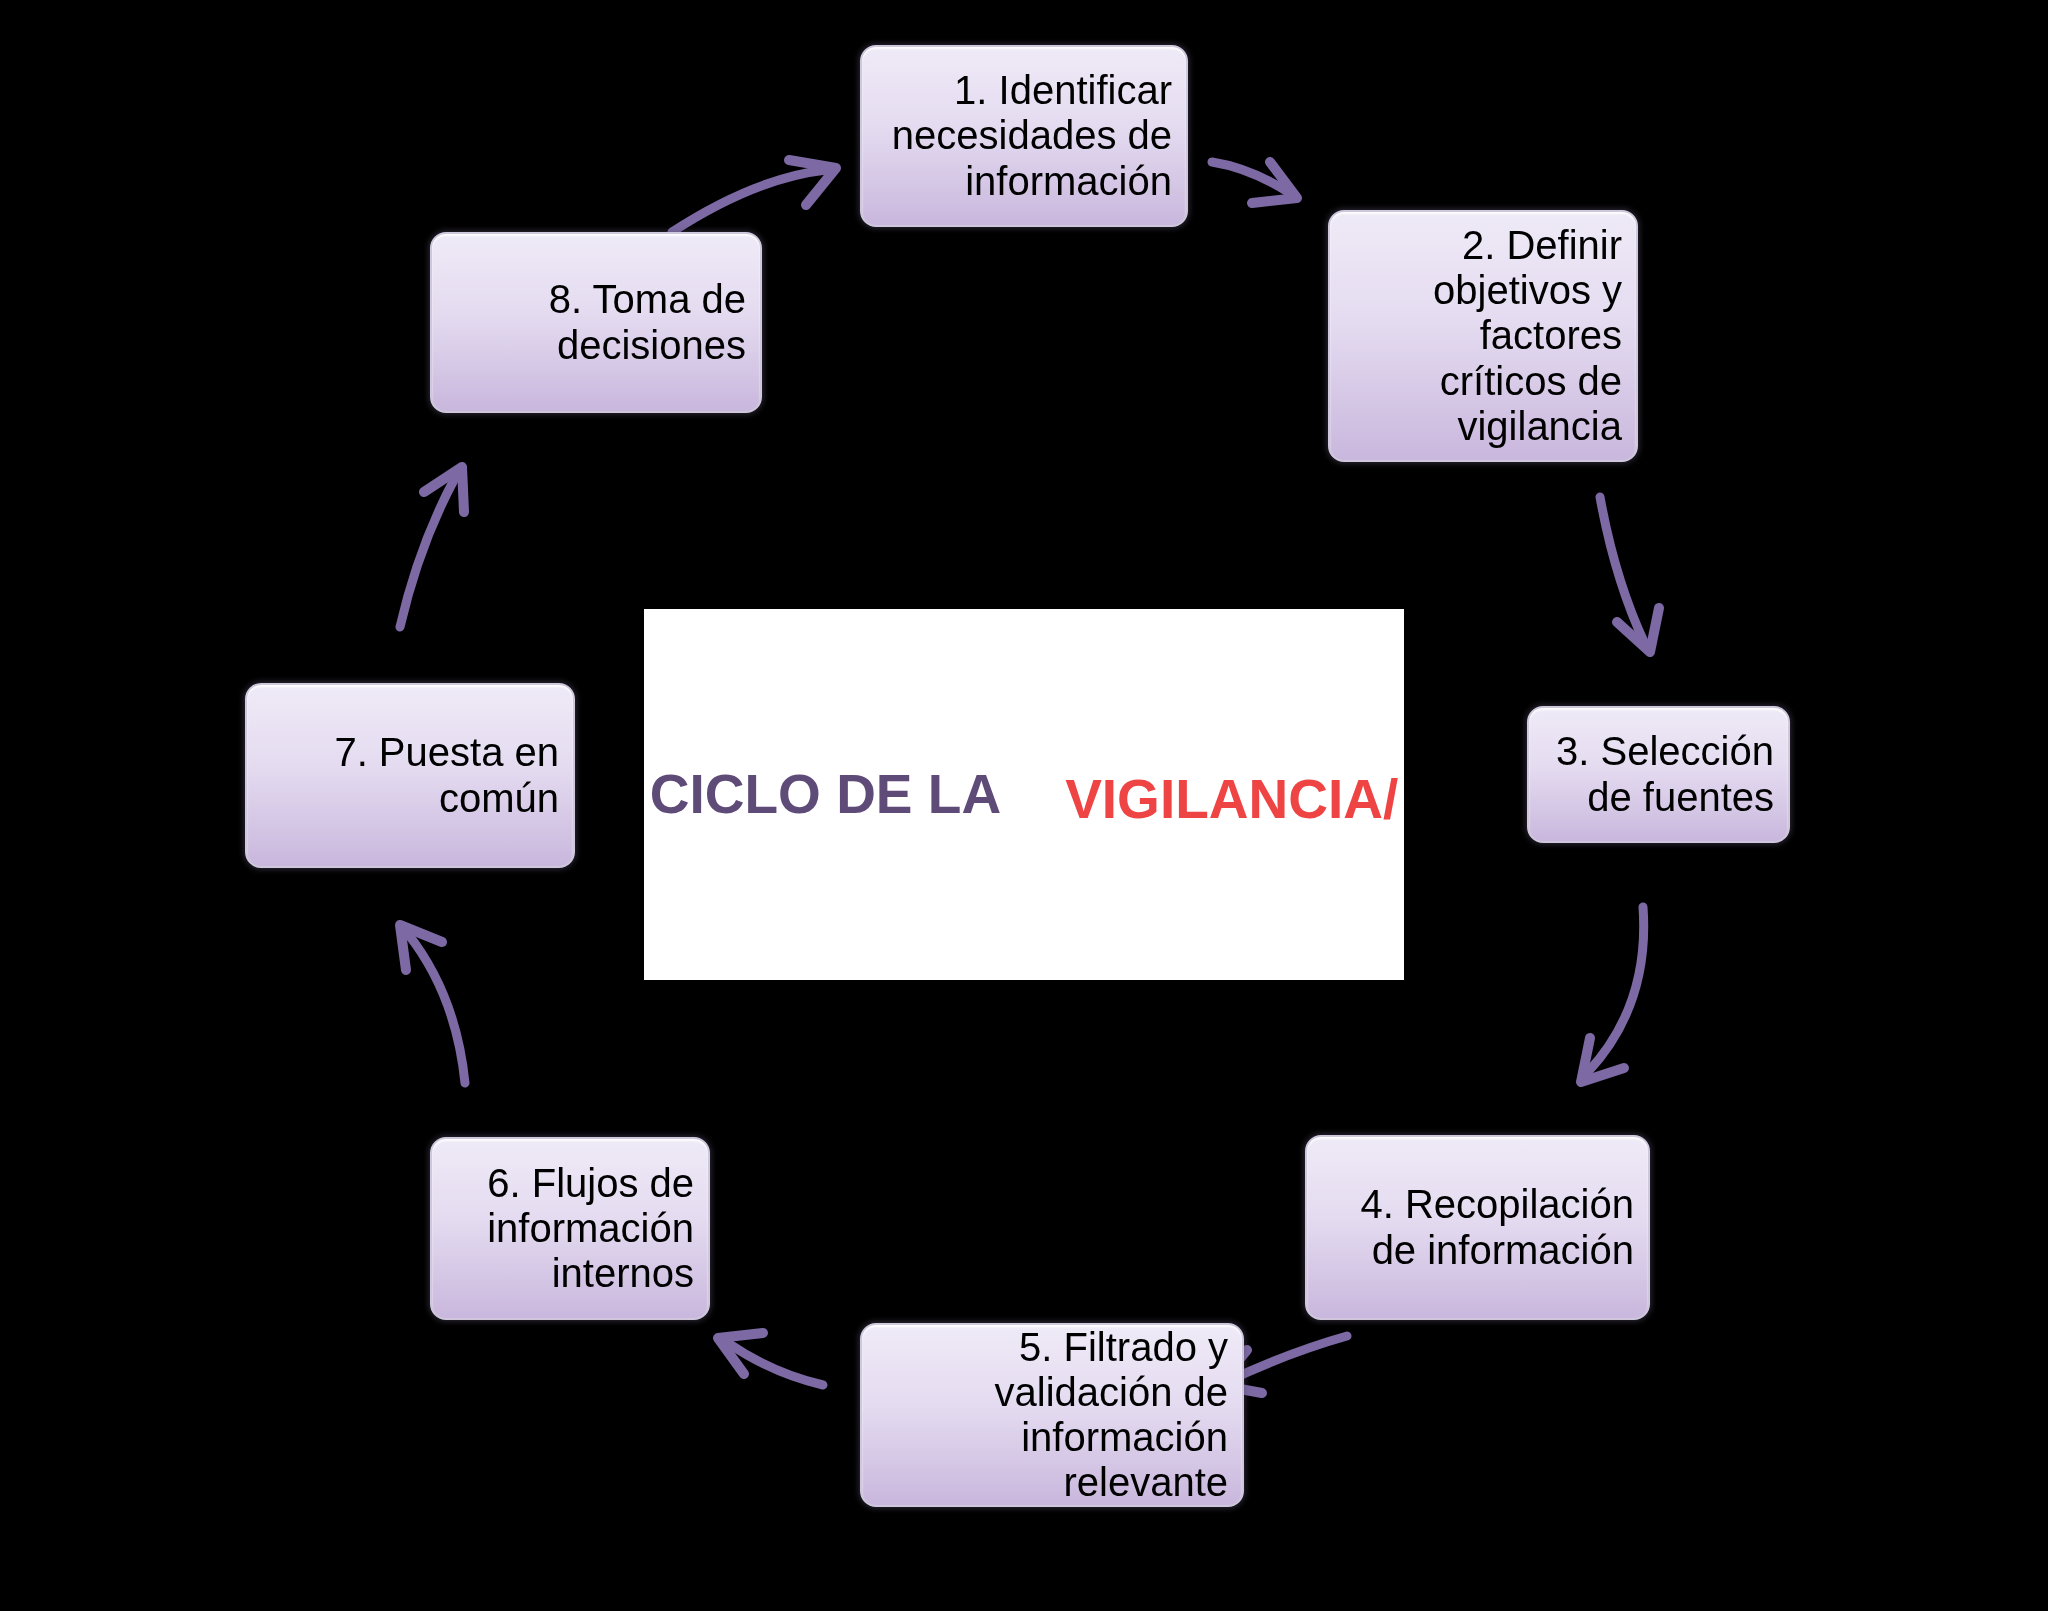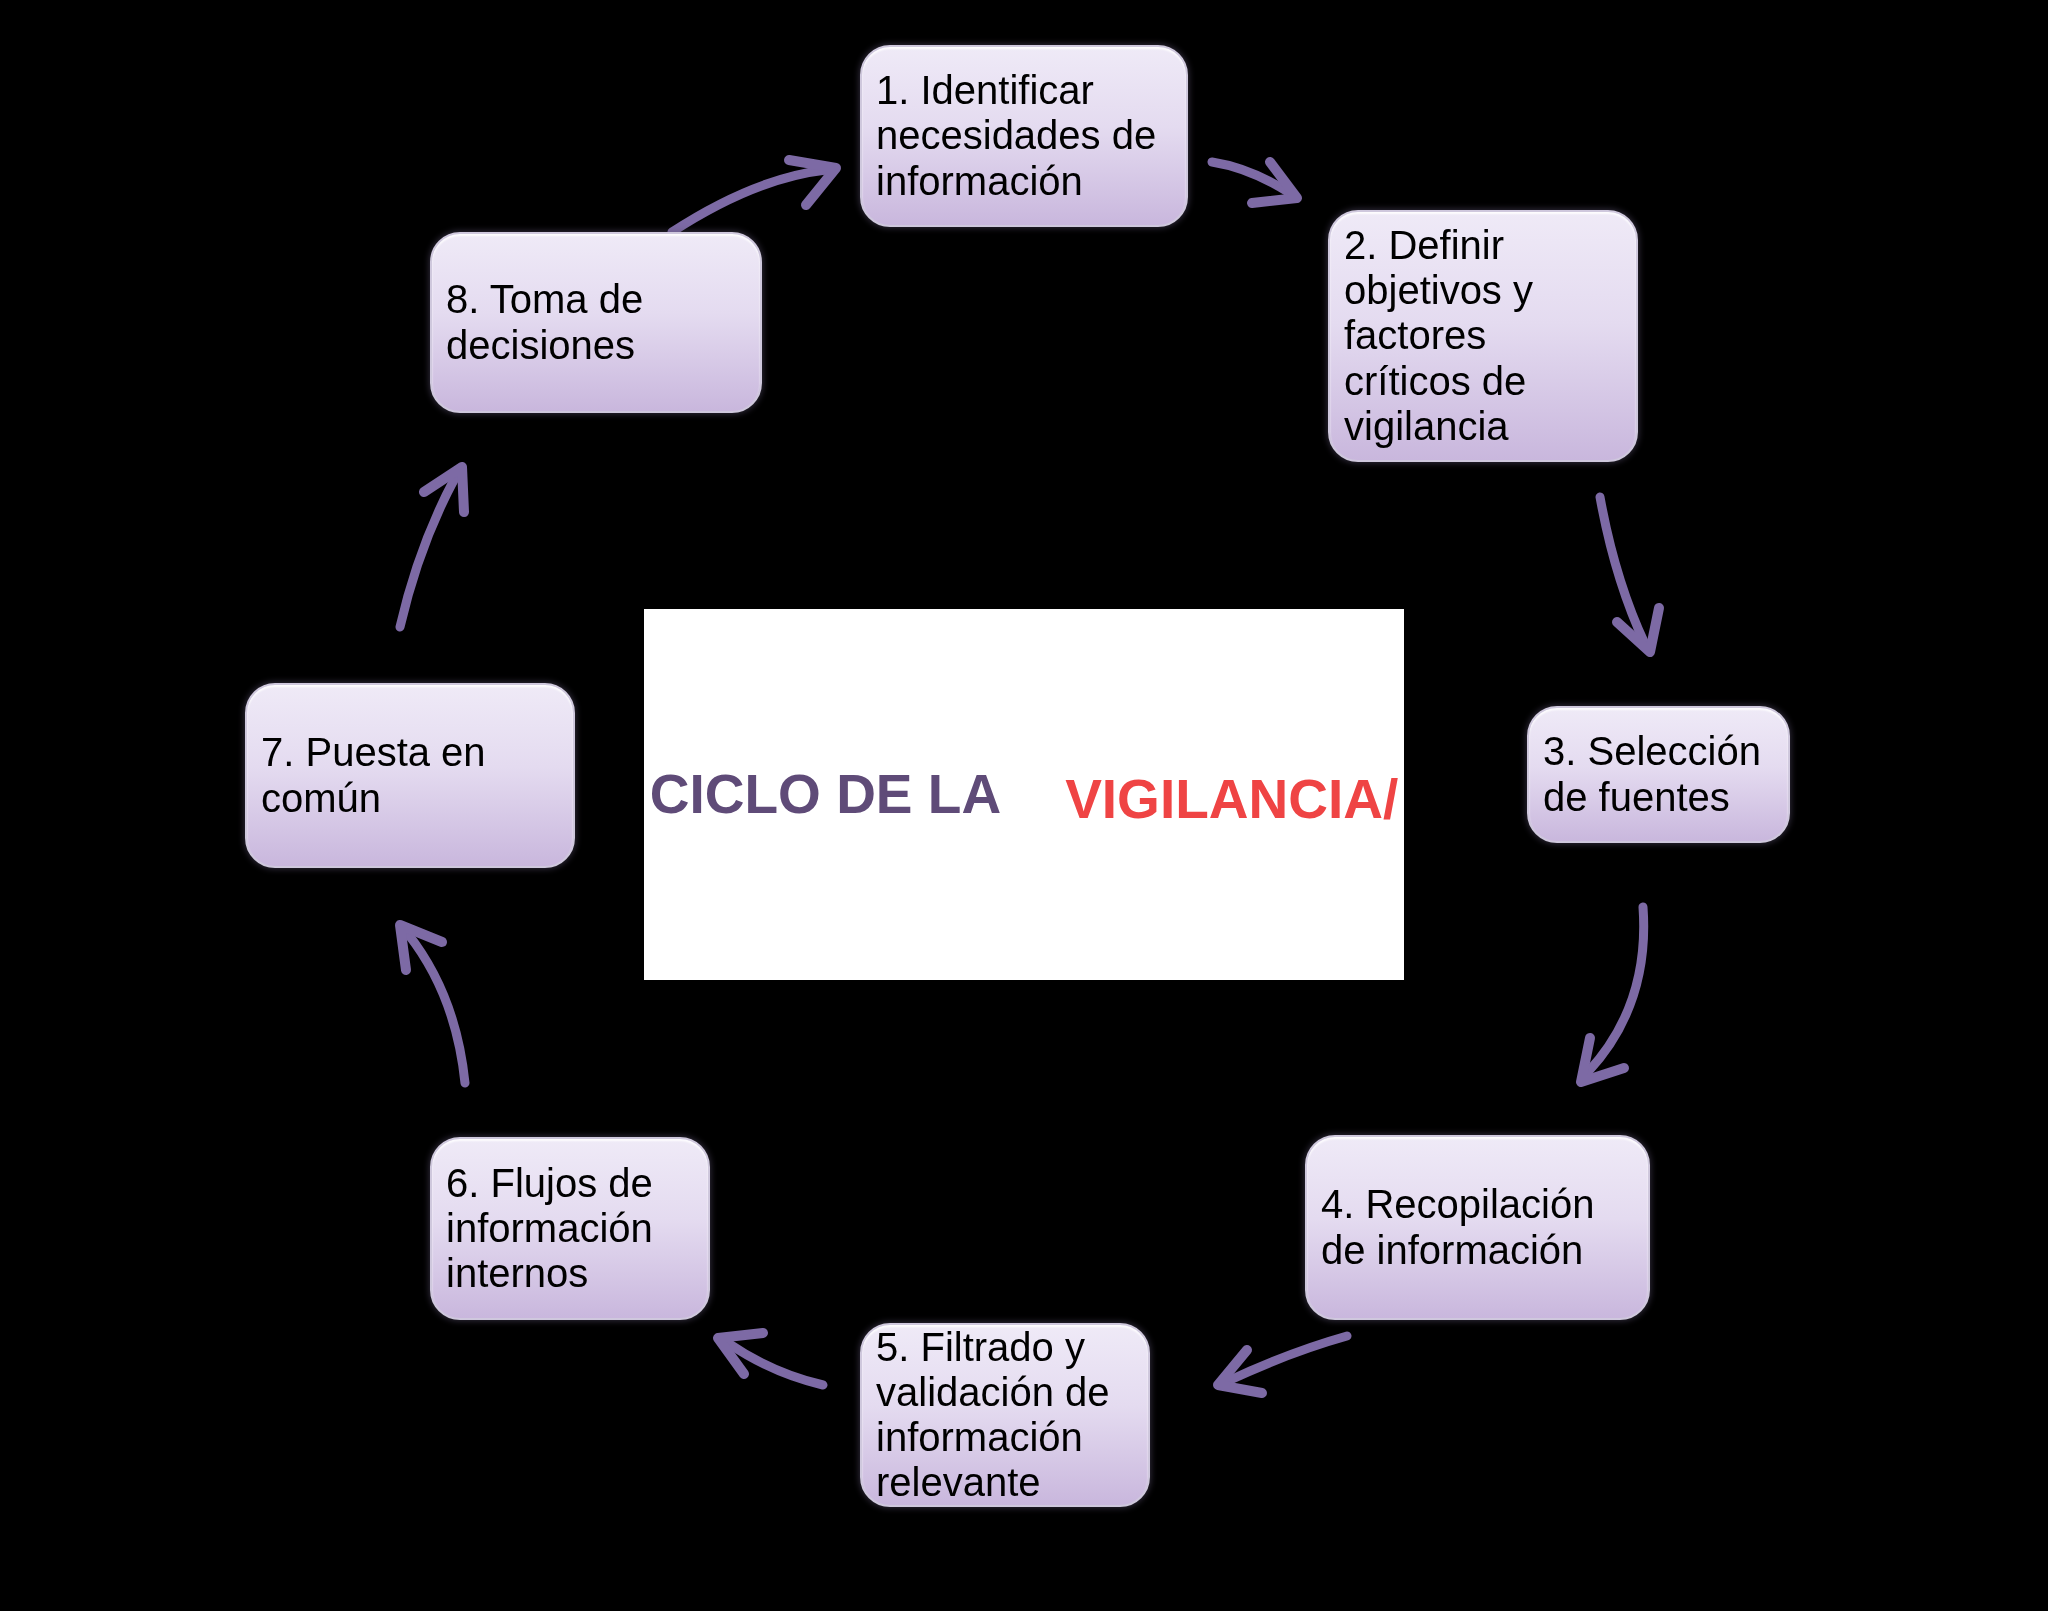--- a/index.html
+++ b/index.html
@@ -28,31 +28,31 @@
     stroke-linecap: round;
     stroke-linejoin: round;
   }
   .arrow-layer path.head { stroke-width: 10; }
   .step {
     position: absolute;
     box-sizing: border-box;
     display: flex;
     align-items: center;
     justify-content: center;
-    text-align: left;
+    text-align: right;
     padding: 8px 14px;
     font-size: 40px;
     line-height: 1.13;
     color: var(--box-text, #000);
     background: linear-gradient(180deg,
         var(--box-top, #efeaf7) 0%,
         #e4dbf0 45%,
         var(--box-bottom, #c9b7dd) 100%);
     border: 2px solid var(--box-border, #cfc8dd);
-    border-radius: 30px;
+    border-radius: 16px;
     box-shadow: inset 0 2px 2px rgba(255,255,255,0.9),
                 0 0 6px 1px rgba(90,80,110,0.55);
   }
   .center-panel {
     position: absolute;
     left: 644px; top: 609px;
     width: 760px; height: 371px;
     background: #fff;
     display: flex;
     flex-direction: row;
@@ -66,21 +66,21 @@
     line-height: 1;
     color: #5f4b78;
     letter-spacing: 0px;
     white-space: nowrap;
   }
   
   .s1 { left: 860px;  top: 45px;   width: 328px; height: 182px; }
   .s2 { left: 1328px; top: 210px;  width: 310px; height: 252px; }
   .s3 { left: 1527px; top: 706px;  width: 263px; height: 137px; }
   .s4 { left: 1305px; top: 1135px; width: 345px; height: 185px; }
-  .s5 { left: 860px;  top: 1323px; width: 290px; height: 184px; }
+  .s5 { left: 860px;  top: 1323px; width: 384px; height: 184px; }
   .s6 { left: 430px;  top: 1137px; width: 280px; height: 183px; }
   .s7 { left: 245px;  top: 683px;  width: 330px; height: 185px; }
   .s8 { left: 430px;  top: 232px;  width: 332px; height: 181px; }
 </style>
 </head>
 <body>
 
 <div class="stage">
 
   <svg class="arrow-layer" viewBox="0 0 2048 1611">

